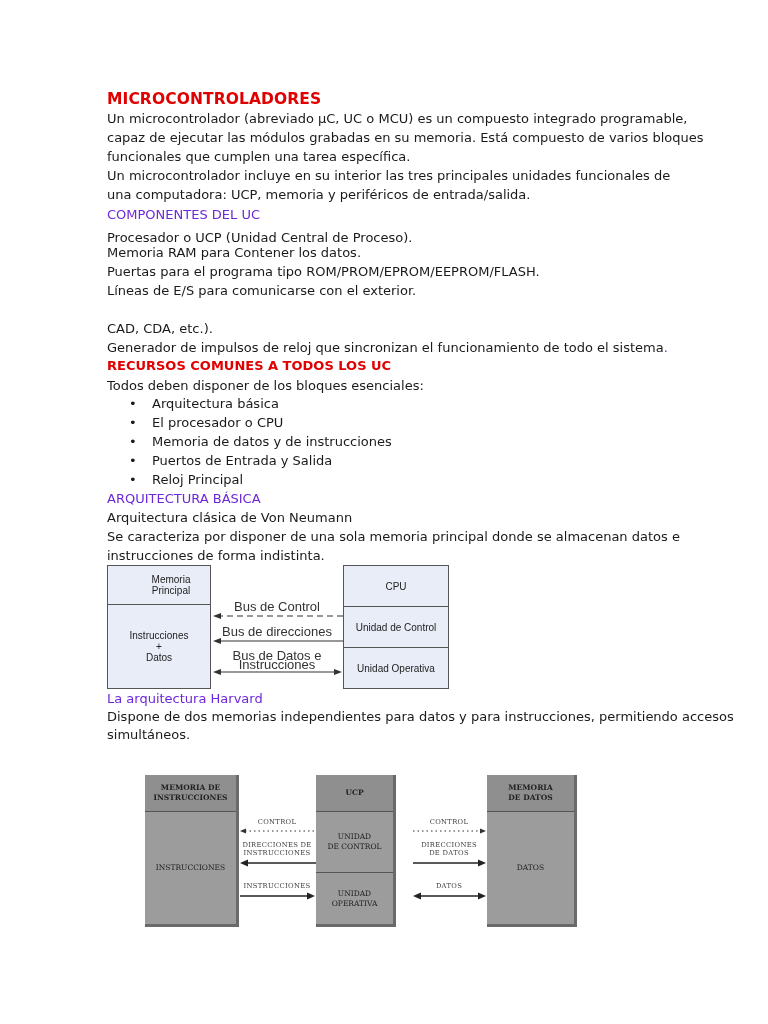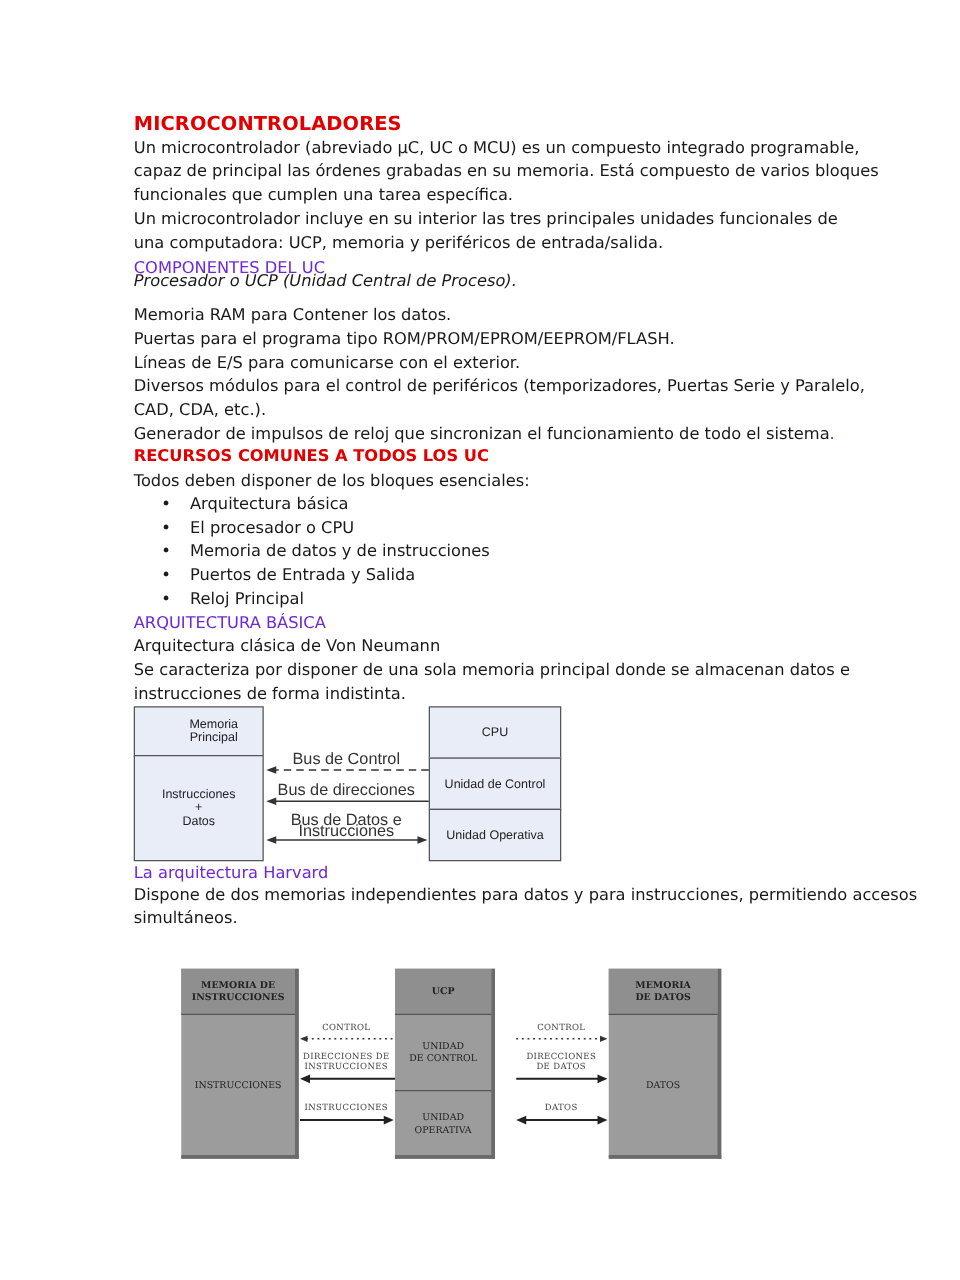--- a/index.html
+++ b/index.html
@@ -33,31 +33,30 @@
   svg { position: absolute; left: 0; top: 0; overflow: visible; }
 </style>
 </head>
 <body>
 
 <div class="page">
 
   <div class="t h1" style="top:90px;">MICROCONTROLADORES</div>
 
   <div class="t" style="top:109px;">Un microcontrolador (abreviado µC, UC o MCU) es un compuesto integrado programable,</div>
-  <div class="t" style="top:128px;">capaz de principal las órdenes grabadas en su memoria. Está compuesto de varios bloques</div>
+  <div class="t" style="top:128px;">capaz de ejecutar las módulos grabadas en su memoria. Está compuesto de varios bloques</div>
   <div class="t" style="top:147px;">funcionales que cumplen una tarea específica.</div>
   <div class="t" style="top:166px;">Un microcontrolador incluye en su interior las tres principales unidades funcionales de</div>
   <div class="t" style="top:185px;">una computadora: UCP, memoria y periféricos de entrada/salida.</div>
 
   <div class="t red" style="top:205px;">COMPONENTES DEL UC</div>
-  <div class="t" style="top:216px;font-style:italic;">Procesador o UCP (Unidad Central de Proceso).</div>
+  <div class="t" style="top:228px;">Procesador o UCP (Unidad Central de Proceso).</div>
   <div class="t" style="top:243px;">Memoria RAM para Contener los datos.</div>
   <div class="t" style="top:262px;">Puertas para el programa tipo ROM/PROM/EPROM/EEPROM/FLASH.</div>
   <div class="t" style="top:281px;">Líneas de E/S para comunicarse con el exterior.</div>
-  <div class="t" style="top:300px;">Diversos módulos para el control de periféricos (temporizadores, Puertas Serie y Paralelo,</div>
   <div class="t" style="top:319px;">CAD, CDA, etc.).</div>
   <div class="t" style="top:338px;"><span>Generador de impulsos de reloj que sincronizan el funcionamiento de todo el sistema</span><span class="red">.</span></div>
 
   <div class="t" style="top:376px;">Todos deben disponer de los bloques esenciales:</div>
   <div class="t h2" style="top:356px;">RECURSOS COMUNES A TODOS LOS UC</div>
 
   <div class="bul" style="top:394px;">•</div>
   <div class="bul-text" style="top:394px;">Arquitectura básica</div>
   <div class="bul" style="top:413px;">•</div>
   <div class="bul-text" style="top:413px;">El procesador o CPU</div>

